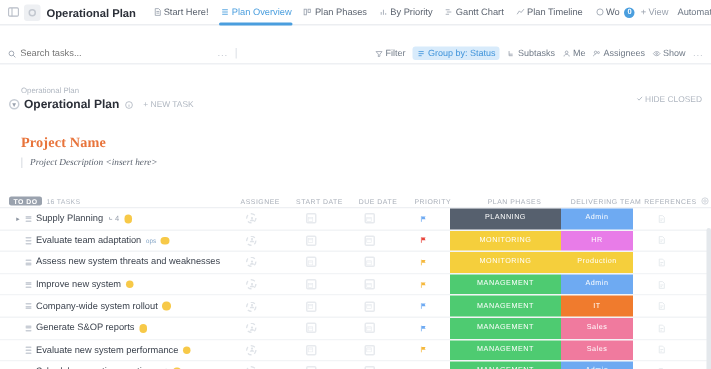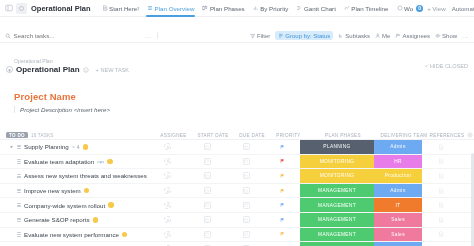--- a/index.html
+++ b/index.html
@@ -102,21 +102,21 @@
   }
   .crumb-title { font-size: 8px; font-weight: bold; color: #2b2f38; }
   .crumb-ico { color: #b0b7c1; display: flex; }
   .newtask { font-size: 5.6px; color: #b0b7c1; margin-left: 4px; white-space: nowrap; }
   .hideclosed {
     margin-left: auto; font-size: 5.6px; color: #b0b7c1;
     display: flex; align-items: center; gap: 1.5px; padding-top: 5px;
   }
 
   
-  .projblock { padding: 3px 14px 0 14px; }
+  .projblock { padding: 3px 14px 0 14px; font-family: Liberation Serif, serif; }
   .proj-name { font-size: 9.5px; font-weight: bold; color: #e8743b; letter-spacing: 0.1px; }
   .proj-desc-wrap { margin-top: 4px; padding-left: 5px; border-left: 1px solid #e3e6ea; }
   .proj-desc { font-size: 6.2px; font-style: italic; color: #5c6470; }
 
   
   .tablewrap { flex: 1 1 auto; margin-top: 6px; position: relative; overflow: hidden; }
   .thead {
     display: flex; align-items: center; height: 9px;
     padding-left: 6px; border-bottom: 1px solid #eef0f3;
   }

